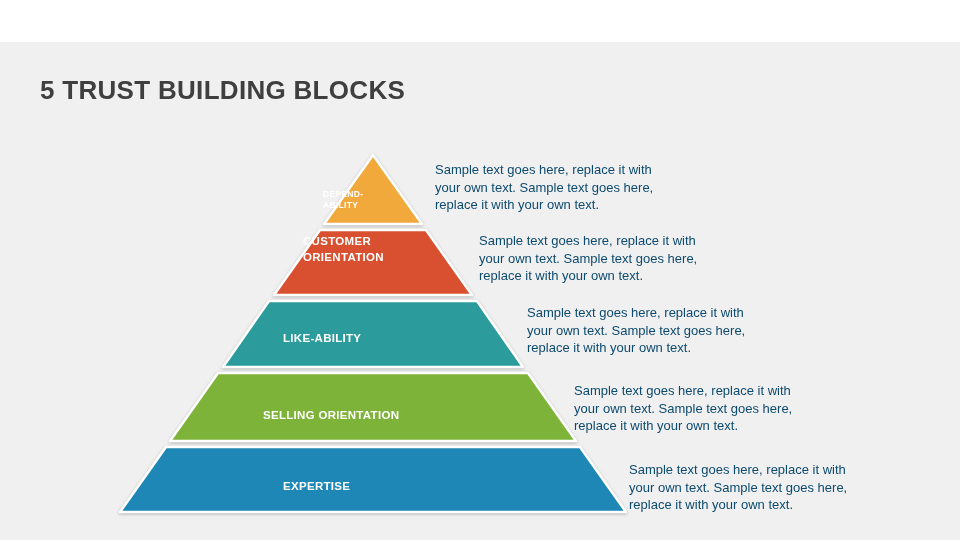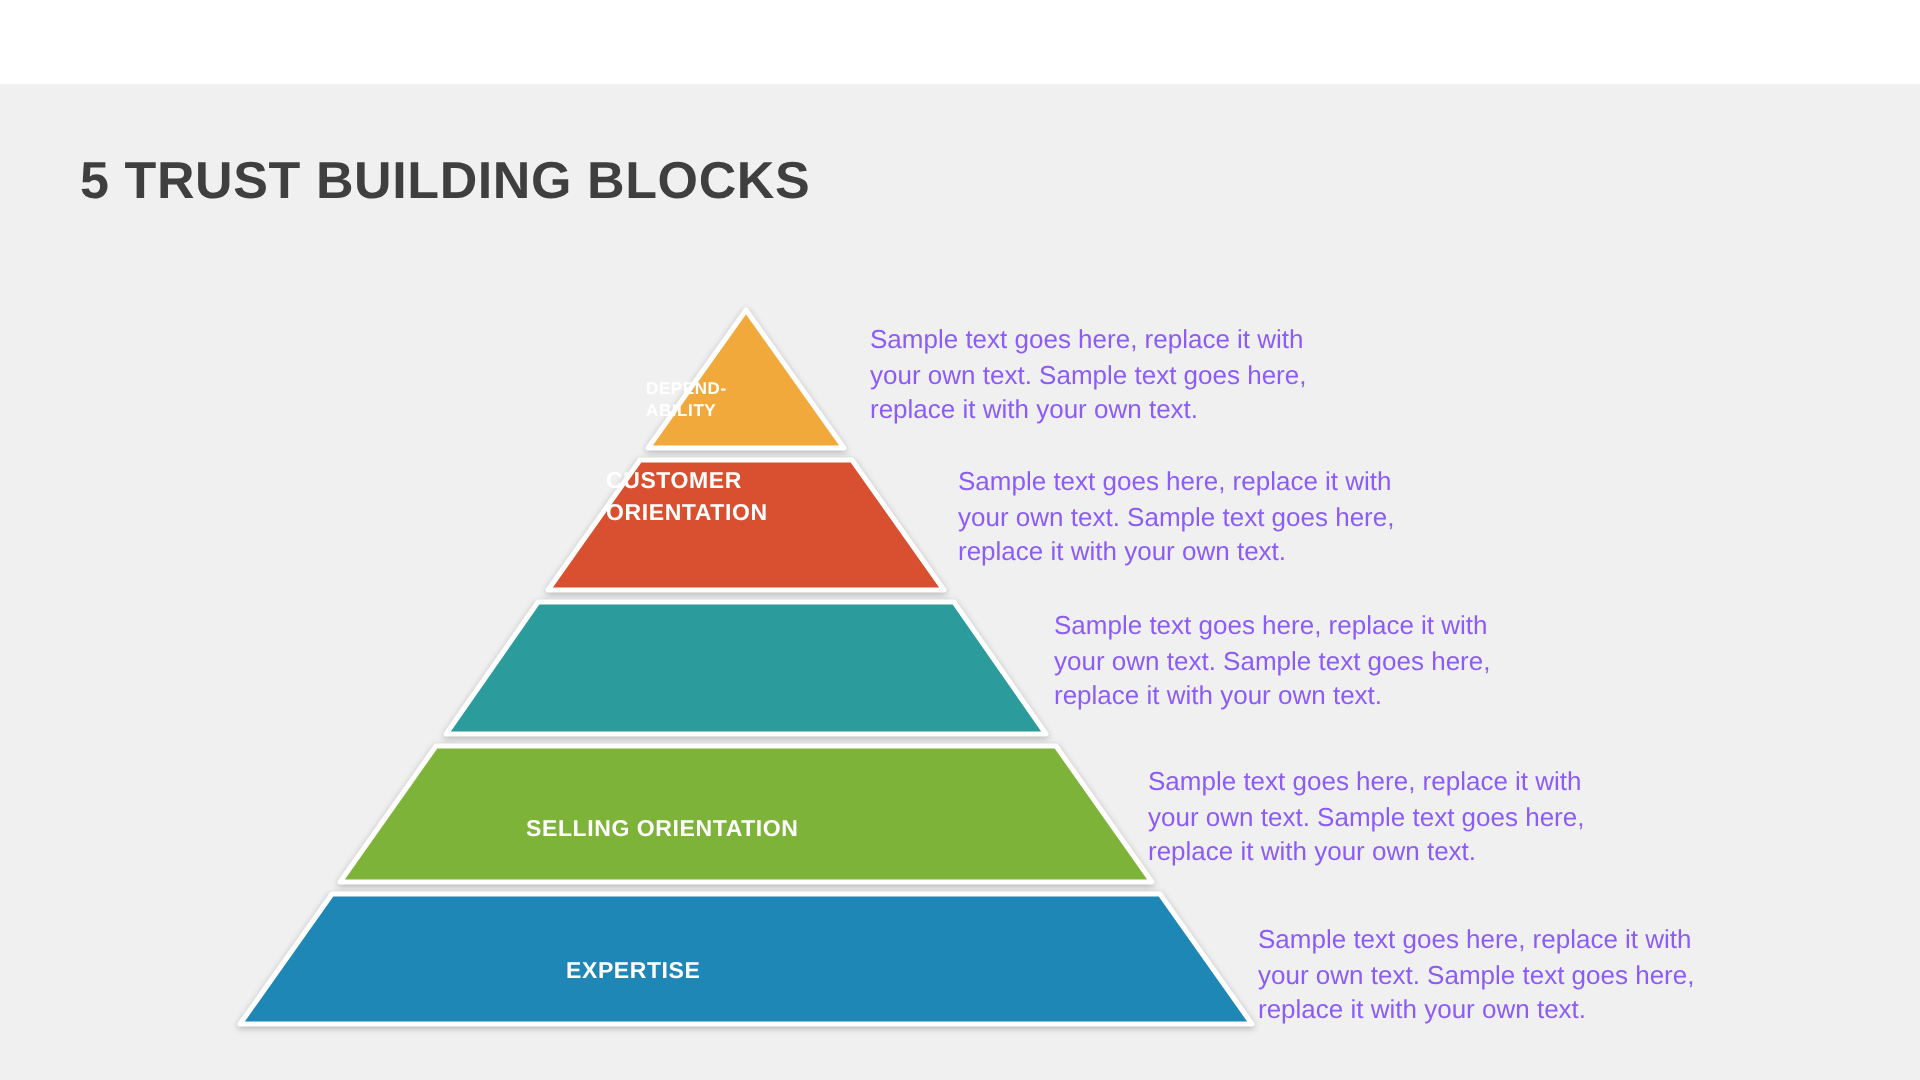--- a/index.html
+++ b/index.html
@@ -49,21 +49,21 @@
   .label-1 { left: 323px; top: 147px; width: 100px; font-size: 8.5px; line-height: 1.3; }
   .label-2 { left: 303px; top: 192px; width: 140px; font-size: 11.5px; }
   .label-3 { left: 283px; top: 289px; width: 180px; font-size: 11.5px; }
   .label-4 { left: 263px; top: 366px; width: 220px; font-size: 11.5px; }
   .label-5 { left: 283px; top: 437px; width: 180px; font-size: 11.5px; }
   .level-description {
     position: absolute;
     width: 245px;
     font-size: 13px;
     line-height: 17.5px;
-    color: #8b5cf6;
+    color: #0c4a6e;
   }
   .desc-1 { left: 435px; top: 119px; }
   .desc-2 { left: 479px; top: 190px; }
   .desc-3 { left: 527px; top: 262px; }
   .desc-4 { left: 574px; top: 340px; }
   .desc-5 { left: 629px; top: 419px; }
   .bottom-edge {
     position: absolute;
     left: 0;
     bottom: 0;
@@ -84,20 +84,21 @@
     <polygon points="320,188 426,188 472,253 274,253" fill="#D8502F"></polygon>
     <polygon points="269,259 477,259 523,325 223,325" fill="#2B9B9B"></polygon>
     <polygon points="218,331 528,331 576,399 170,399" fill="#7EB339"></polygon>
     <polygon points="166,405 580,405 626,470 120,470" fill="#1E87B5"></polygon>
   </svg>
 
   <div class="level-label label-1">DEPEND-
 ABILITY</div>
   <div class="level-label label-2">CUSTOMER
 ORIENTATION</div>
+  <div class="level-label label-3">LIKE-ABILITY</div>
   <div class="level-label label-5">EXPERTISE</div>
   <div class="level-label label-4">SELLING ORIENTATION</div>
 
   <div class="level-description desc-1">Sample text goes here, replace it with your own text. Sample text goes here, replace it with your own text.</div>
   <div class="level-description desc-2">Sample text goes here, replace it with your own text. Sample text goes here, replace it with your own text.</div>
   <div class="level-description desc-3">Sample text goes here, replace it with your own text. Sample text goes here, replace it with your own text.</div>
   <div class="level-description desc-4">Sample text goes here, replace it with your own text. Sample text goes here, replace it with your own text.</div>
   <div class="level-description desc-5">Sample text goes here, replace it with your own text. Sample text goes here, replace it with your own text.</div>
 
   <div class="bottom-edge"></div>

